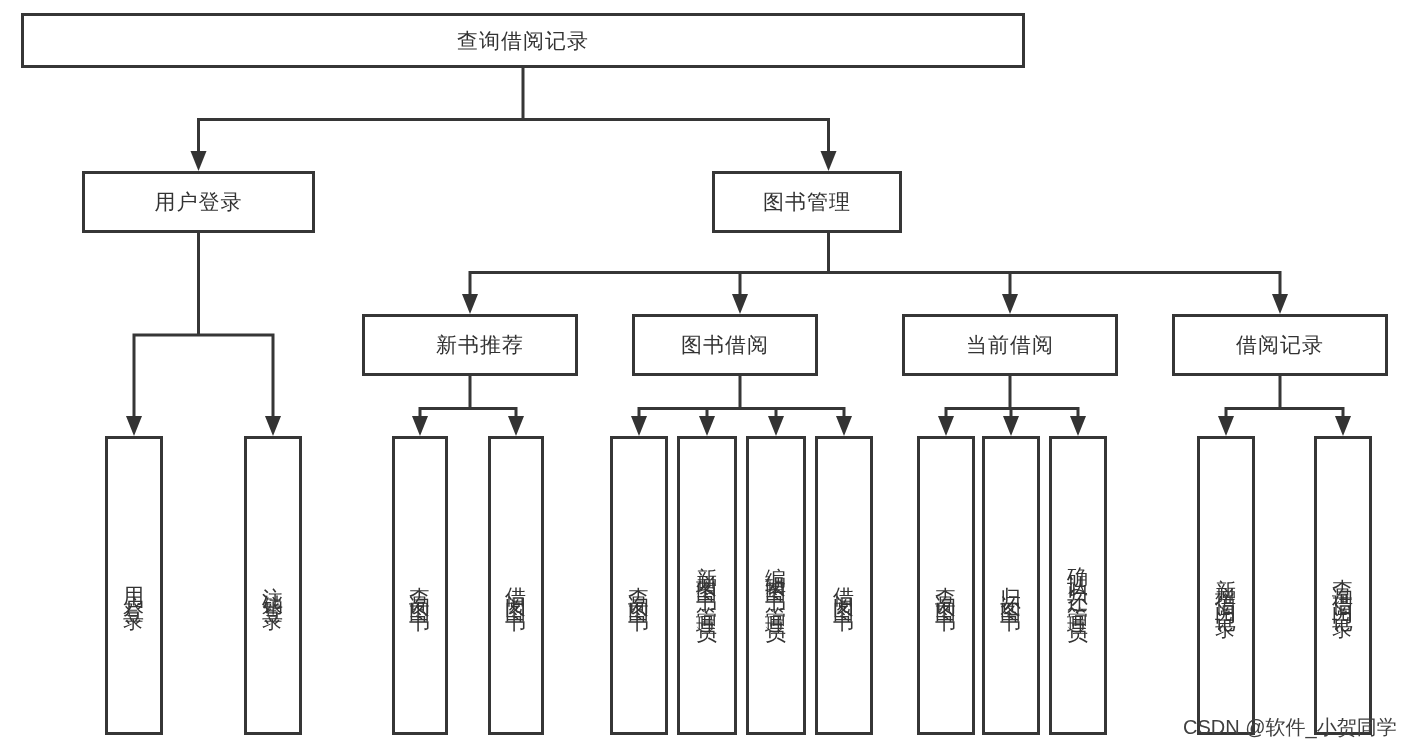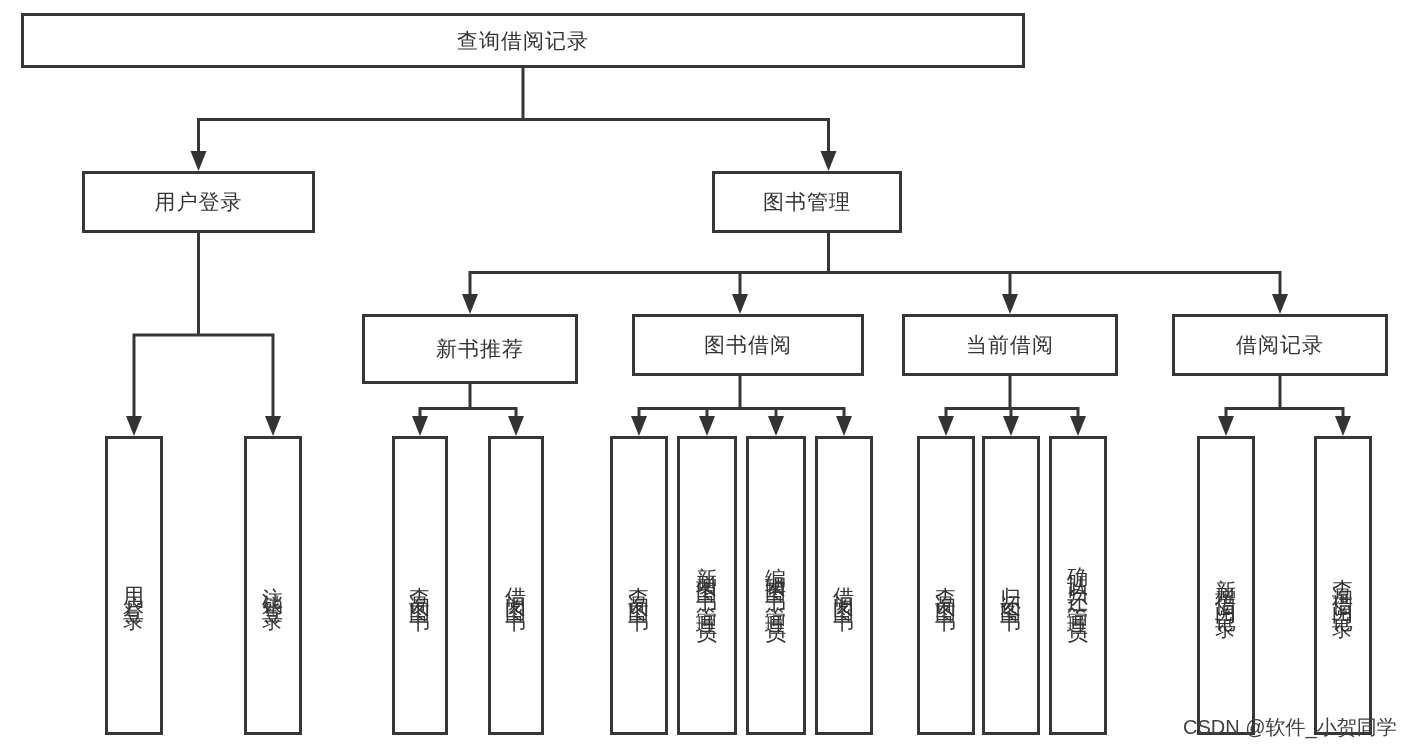--- a/index.html
+++ b/index.html
@@ -99,24 +99,24 @@
     <span>查询借阅记录</span>
   </div>
 
   <div class="box h" style="left:82px; top:171px; width:233px; height:62px;">
     <span>用户登录</span>
   </div>
   <div class="box h" style="left:712px; top:171px; width:190px; height:62px;">
     <span>图书管理</span>
   </div>
 
-  <div class="box h" style="left:362px; top:314px; width:216px; height:70px;padding-left:20px;">
+  <div class="box h" style="left:362px; top:314px; width:216px; height:62px;padding-left:20px;">
     <span>新书推荐</span>
   </div>
-  <div class="box h" style="left:632px; top:314px; width:232px; height:62px;">
+  <div class="box h" style="left:632px; top:314px; width:186px; height:62px;">
     <span>图书借阅</span>
   </div>
   <div class="box h" style="left:902px; top:314px; width:216px; height:62px;">
     <span>当前借阅</span>
   </div>
   <div class="box h" style="left:1172px; top:314px; width:216px; height:62px;">
     <span>借阅记录</span>
   </div>
 
   <div class="box v" style="left:105px; top:436px; width:58px; height:299px;">

